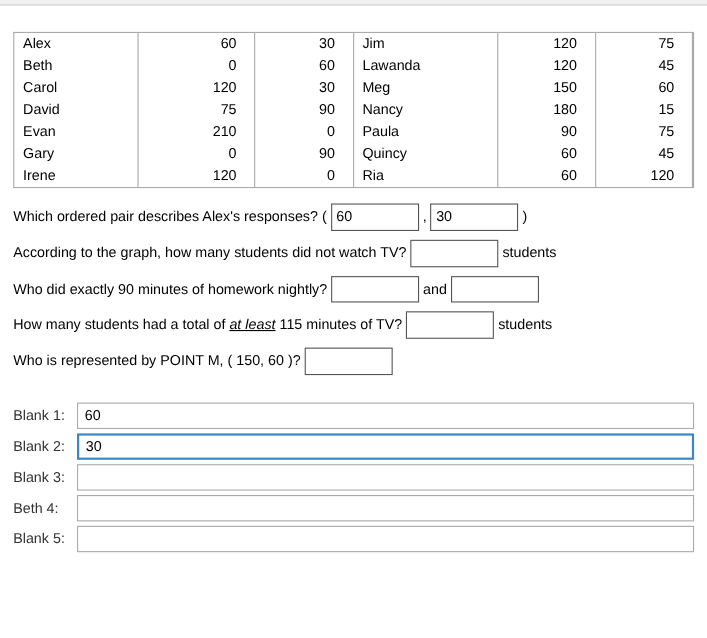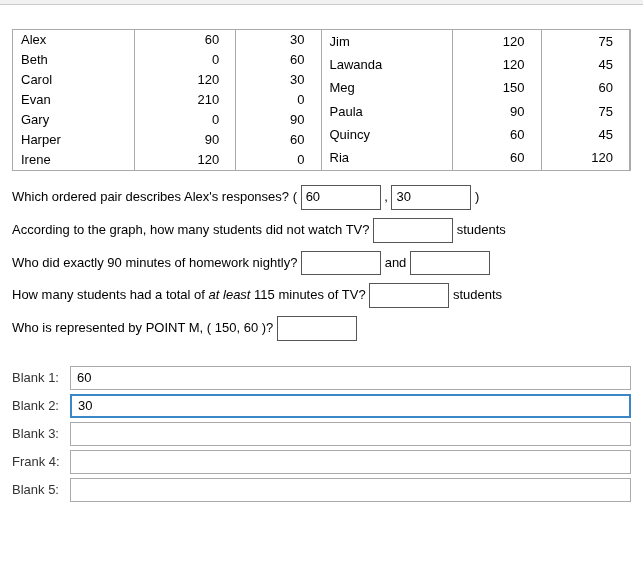--- a/index.html
+++ b/index.html
@@ -76,21 +76,21 @@
     .tables-wrapper td {
       padding: 2px 8px;
       border-right: 1px solid #aaa;
       border-bottom: 1px solid transparent;
       font-size: 13px;
     }
     .tables-wrapper td.num {
       text-align: right;
       padding-right: 16px;
     }
-    .italic { font-style: italic; }
+    .italic { font-style: italic; text-decoration: underline; }
   </style>
 </head>
 <body>
 
 <div class="url-bar">
   <span></span>
 </div>
 
 <div class="main-content">
 
@@ -107,35 +107,35 @@
     <td>Beth</td>
     <td class="num">0</td>
     <td class="num">60</td>
   </tr>
           <tr>
     <td>Carol</td>
     <td class="num">120</td>
     <td class="num">30</td>
   </tr>
           <tr>
+    <td>David</td>
+    <td class="num">75</td>
+    <td class="num">90</td>
+  </tr>
+          <tr>
     <td>Evan</td>
     <td class="num">210</td>
     <td class="num">0</td>
   </tr>
           <tr>
     <td>Gary</td>
     <td class="num">0</td>
     <td class="num">90</td>
   </tr>
           <tr>
-    <td>Harper</td>
-    <td class="num">90</td>
-    <td class="num">60</td>
-  </tr>
-          <tr>
     <td>Irene</td>
     <td class="num">120</td>
     <td class="num">0</td>
   </tr>
         </tbody>
     </table>
 
     <table>
       <tbody id="right-tbody">
           <tr>
@@ -145,20 +145,25 @@
   </tr>
           <tr>
     <td>Lawanda</td>
     <td class="num">120</td>
     <td class="num">45</td>
   </tr>
           <tr>
     <td>Meg</td>
     <td class="num">150</td>
     <td class="num">60</td>
+  </tr>
+          <tr>
+    <td>Nancy</td>
+    <td class="num">180</td>
+    <td class="num">15</td>
   </tr>
           <tr>
     <td>Paula</td>
     <td class="num">90</td>
     <td class="num">75</td>
   </tr>
           <tr>
     <td>Quincy</td>
     <td class="num">60</td>
     <td class="num">45</td>
@@ -218,21 +223,21 @@
         </div>
         <div class="blank-row">
           <span class="blank-label">Blank 2:</span>
           <input type="text" class="blank-input active-blank" value="30" style="">
         </div>
         <div class="blank-row">
           <span class="blank-label">Blank 3:</span>
           <input type="text" class="blank-input" style="">
         </div>
         <div class="blank-row">
-          <span class="blank-label">Frank 4:</span>
+          <span class="blank-label">Beth 4:</span>
           <input type="text" class="blank-input" style="">
         </div>
         <div class="blank-row">
           <span class="blank-label">Blank 5:</span>
           <input type="text" class="blank-input" style="">
         </div>
       </div>
   </div>
 
 </div>

